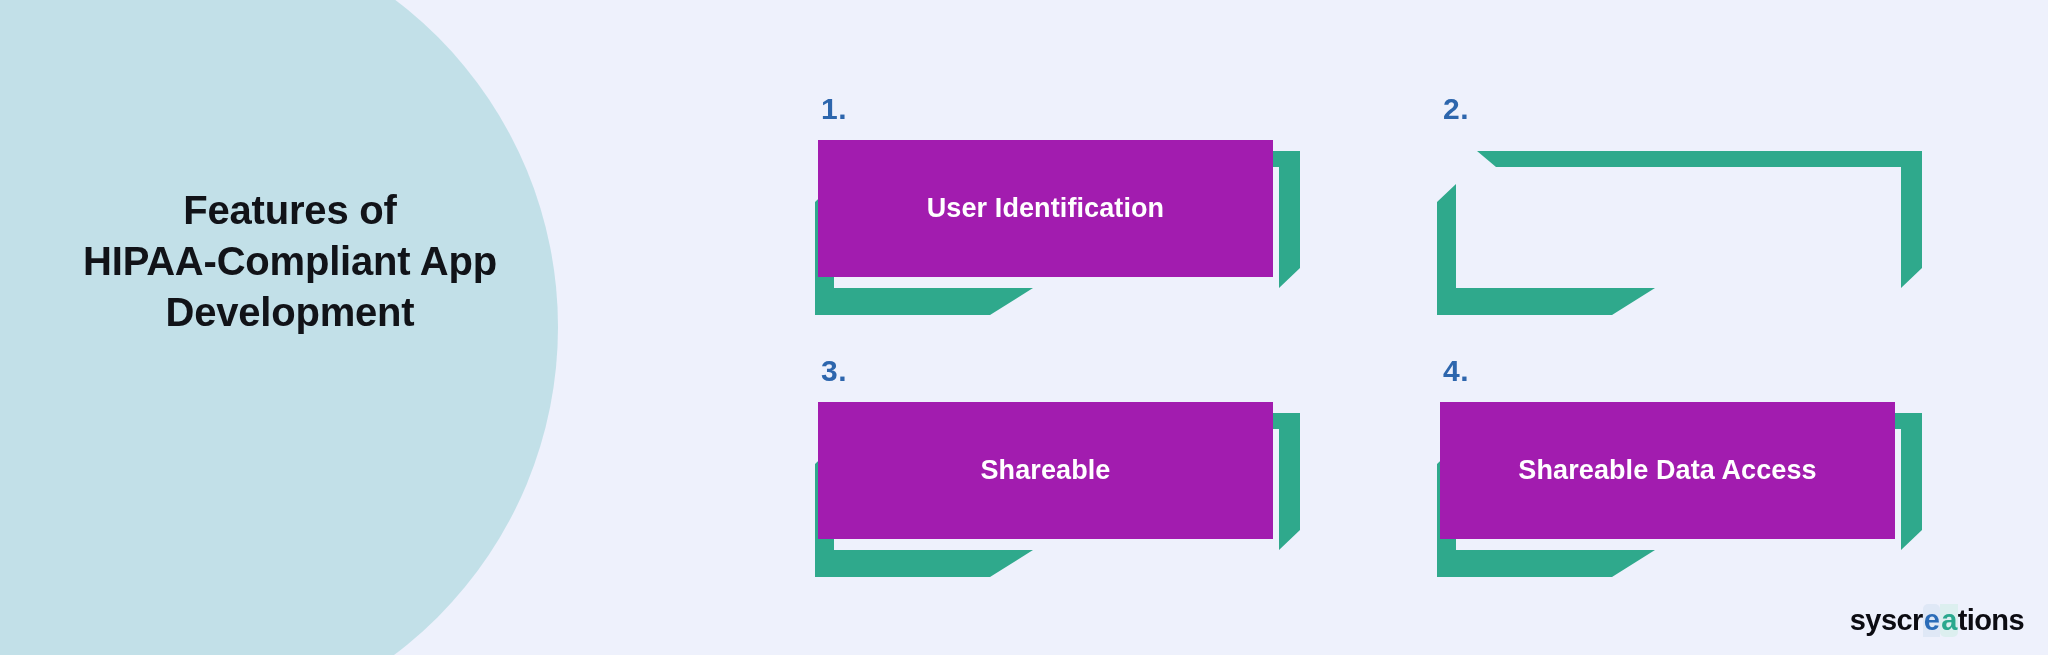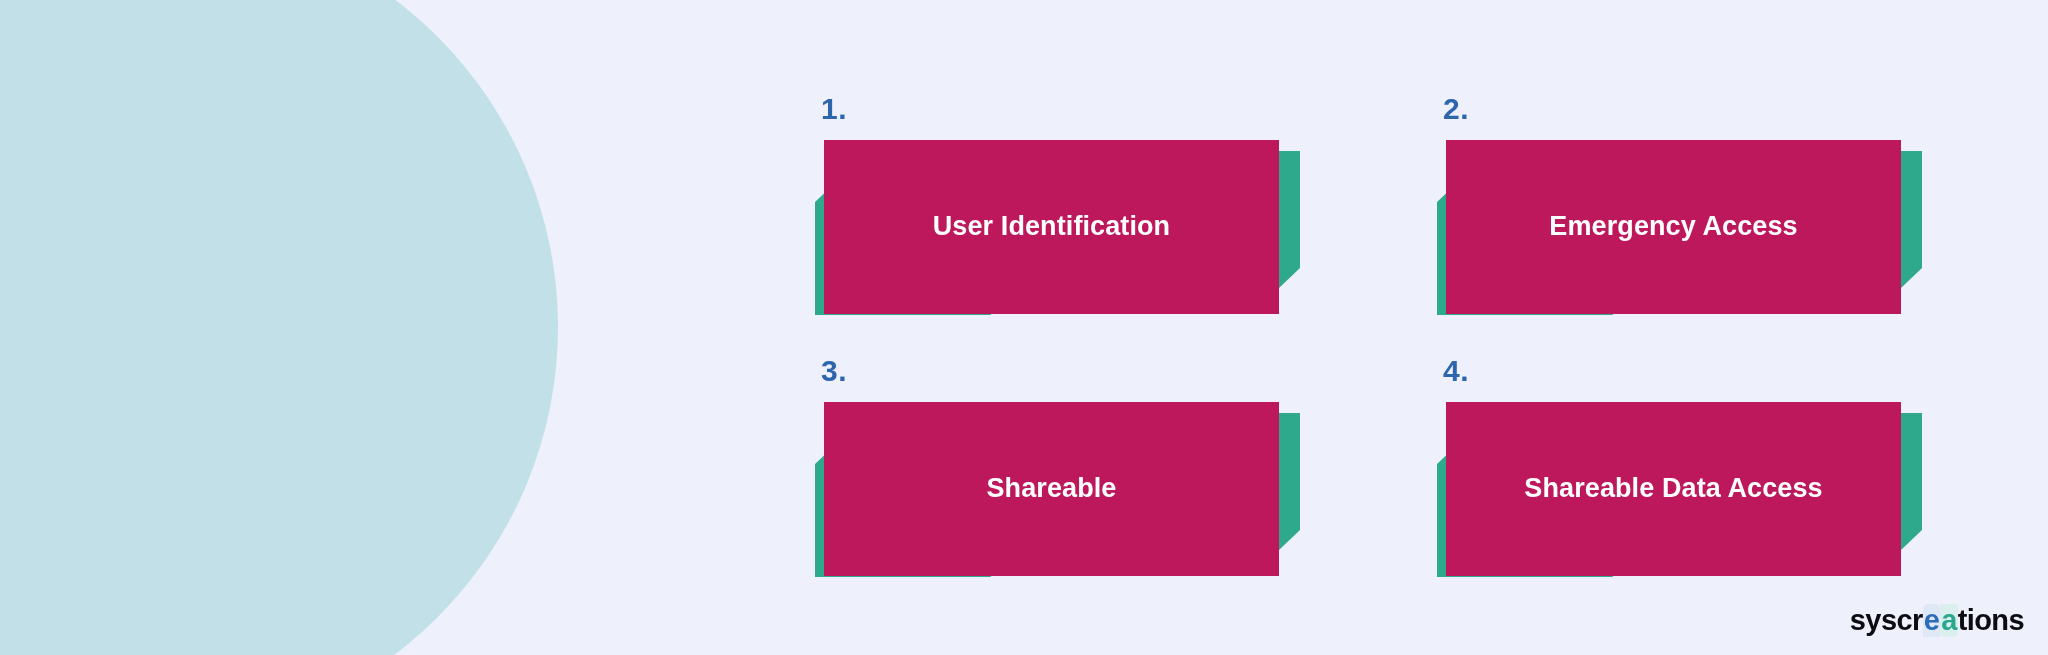--- a/index.html
+++ b/index.html
@@ -80,25 +80,25 @@
     top: 0;
     width: 485px;
     height: 175px;
     overflow: visible;
     pointer-events: none;
   }
 
   
   .card-panel {
     position: absolute;
-    left: 9px;
+    left: 3px;
     top: 0px;
     width: 455px;
-    height: 174px;
-    background: #be185d;
+    height: 137px;
+    background: #a21caf;
     display: flex;
     align-items: center;
     justify-content: center;
     box-sizing: border-box;
     padding: 0 14px;
   }
   .card-label {
     color: #ffffff;
     font-size: 27px;
     font-weight: bold;
@@ -133,43 +133,45 @@
     padding: 0 1px;
   }
 </style>
 </head>
 <body>
 
 <div id="canvas">
 
   <div id="left-circle"></div>
 
+  <div id="title-block">
+    <span class="tline">Features of</span>
+    <span class="tline">HIPAA-Compliant App</span>
+    <span class="tline">Development</span>
+  </div>
 
   <div id="cards">
 
     <div class="card card-1">
       <div class="card-number">1.</div>
       <svg class="card-accent" width="485" height="175" viewBox="0 0 485 175">
         <polygon fill="#2FA98C" points="40,11 485,11 485,128 464,148 464,27 59,27"></polygon>
         <polygon fill="#2FA98C" points="0,62 19,44 19,148 218,148 175,175 0,175"></polygon>
       </svg>
       <div class="card-panel">
         <span class="card-label">User Identification</span>
       </div>
     </div>
 
     <div class="card card-2">
       <div class="card-number">2.</div>
       <svg class="card-accent" width="485" height="175" viewBox="0 0 485 175">
         <polygon fill="#2FA98C" points="40,11 485,11 485,128 464,148 464,27 59,27"></polygon>
         <polygon fill="#2FA98C" points="0,62 19,44 19,148 218,148 175,175 0,175"></polygon>
       </svg>
-      <div class="card-panel">
-        <span class="card-label">Emergency Access</span>
-      </div>
     </div>
 
     <div class="card card-3">
       <div class="card-number">3.</div>
       <svg class="card-accent" width="485" height="175" viewBox="0 0 485 175">
         <polygon fill="#2FA98C" points="40,11 485,11 485,128 464,148 464,27 59,27"></polygon>
         <polygon fill="#2FA98C" points="0,62 19,44 19,148 218,148 175,175 0,175"></polygon>
       </svg>
       <div class="card-panel">
         <span class="card-label">Shareable</span>

